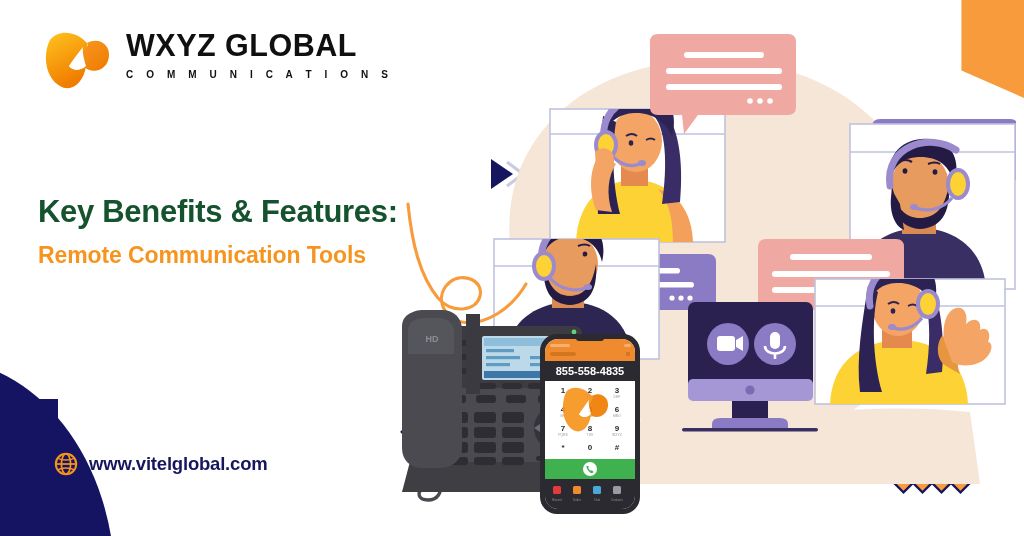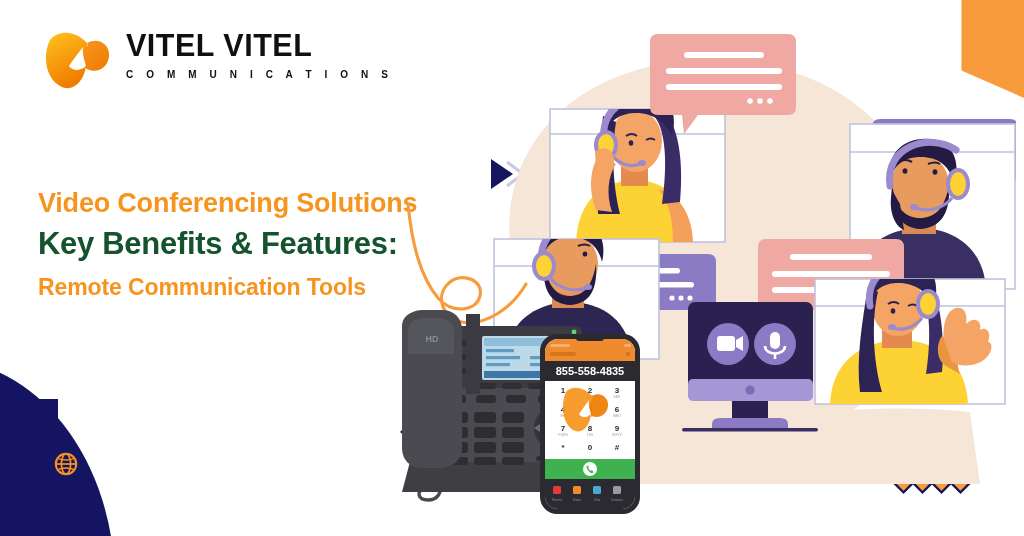--- a/index.html
+++ b/index.html
@@ -94,27 +94,26 @@
             <stop offset="0%" stop-color="#F7941E"></stop>
             <stop offset="100%" stop-color="#EF7C00"></stop>
           </linearGradient>
         </defs>
         <path d="M10 14 C 2 30, 6 52, 20 60 C 32 67, 44 56, 46 40 C 40 45, 33 45, 29 40 C 42 37, 49 27, 47 17 C 36 5, 19 3, 10 14 Z" fill="url(#g1)"></path>
         <path d="M47 17 C 58 11, 70 18, 69 30 C 68 42, 57 48, 47 43 C 42 40, 40 33, 43 27 C 46 22, 49 20, 47 17 Z" fill="url(#g2)"></path>
         <path d="M29 40 C 33 45, 40 45, 46 40 C 44 33, 42 26, 43 21 C 38 27, 33 34, 29 40 Z" fill="#ffffff"></path>
       </svg>
     </div>
     <div class="logo-text">
-      <div class="logo-name">VITEL VITEL</div>
+      <div class="logo-name">WXYZ GLOBAL</div>
       <div class="logo-sub">C O M M U N I C A T I O N S</div>
     </div>
   </div>
 
   <div class="headline">
-    <div class="hl-1">Video Conferencing Solutions</div>
     <div class="hl-2">Key Benefits &amp; Features:</div>
     <div class="hl-3">Remote Communication Tools</div>
   </div>
 
   <div class="play-arrows">
     <svg width="46" height="36" viewBox="0 0 46 36">
       <path d="M2 3 L24 18 L2 33 Z" fill="#16165E"></path>
       <path d="M18 6 L34 18 L18 30" fill="none" stroke="#C9CBE2" stroke-width="3.2"></path>
     </svg>
   </div>
@@ -133,20 +132,21 @@
   <div class="url-row">
     <span class="globe-icon">
       <svg width="24" height="24" viewBox="0 0 24 24">
         <circle cx="12" cy="12" r="10.2" fill="none" stroke="#F7941E" stroke-width="2"></circle>
         <ellipse cx="12" cy="12" rx="4.6" ry="10.2" fill="none" stroke="#F7941E" stroke-width="1.7"></ellipse>
         <line x1="2" y1="12" x2="22" y2="12" stroke="#F7941E" stroke-width="1.7"></line>
         <path d="M4 6.4 C 8 8.6, 16 8.6, 20 6.4" fill="none" stroke="#F7941E" stroke-width="1.5"></path>
         <path d="M4 17.6 C 8 15.4, 16 15.4, 20 17.6" fill="none" stroke="#F7941E" stroke-width="1.5"></path>
       </svg>
     </span>
+    <span class="url-text">www.vitelglobal.com</span>
   </div>
 
   <div class="illus">
     <svg width="626" height="500" viewBox="0 0 626 500">
       <defs>
         <clipPath id="cp-w1">
             <rect x="160" y="95" width="175" height="133"></rect>
           </clipPath>
         <clipPath id="cp-m2">
             <rect x="104" y="225" width="165" height="120"></rect>

